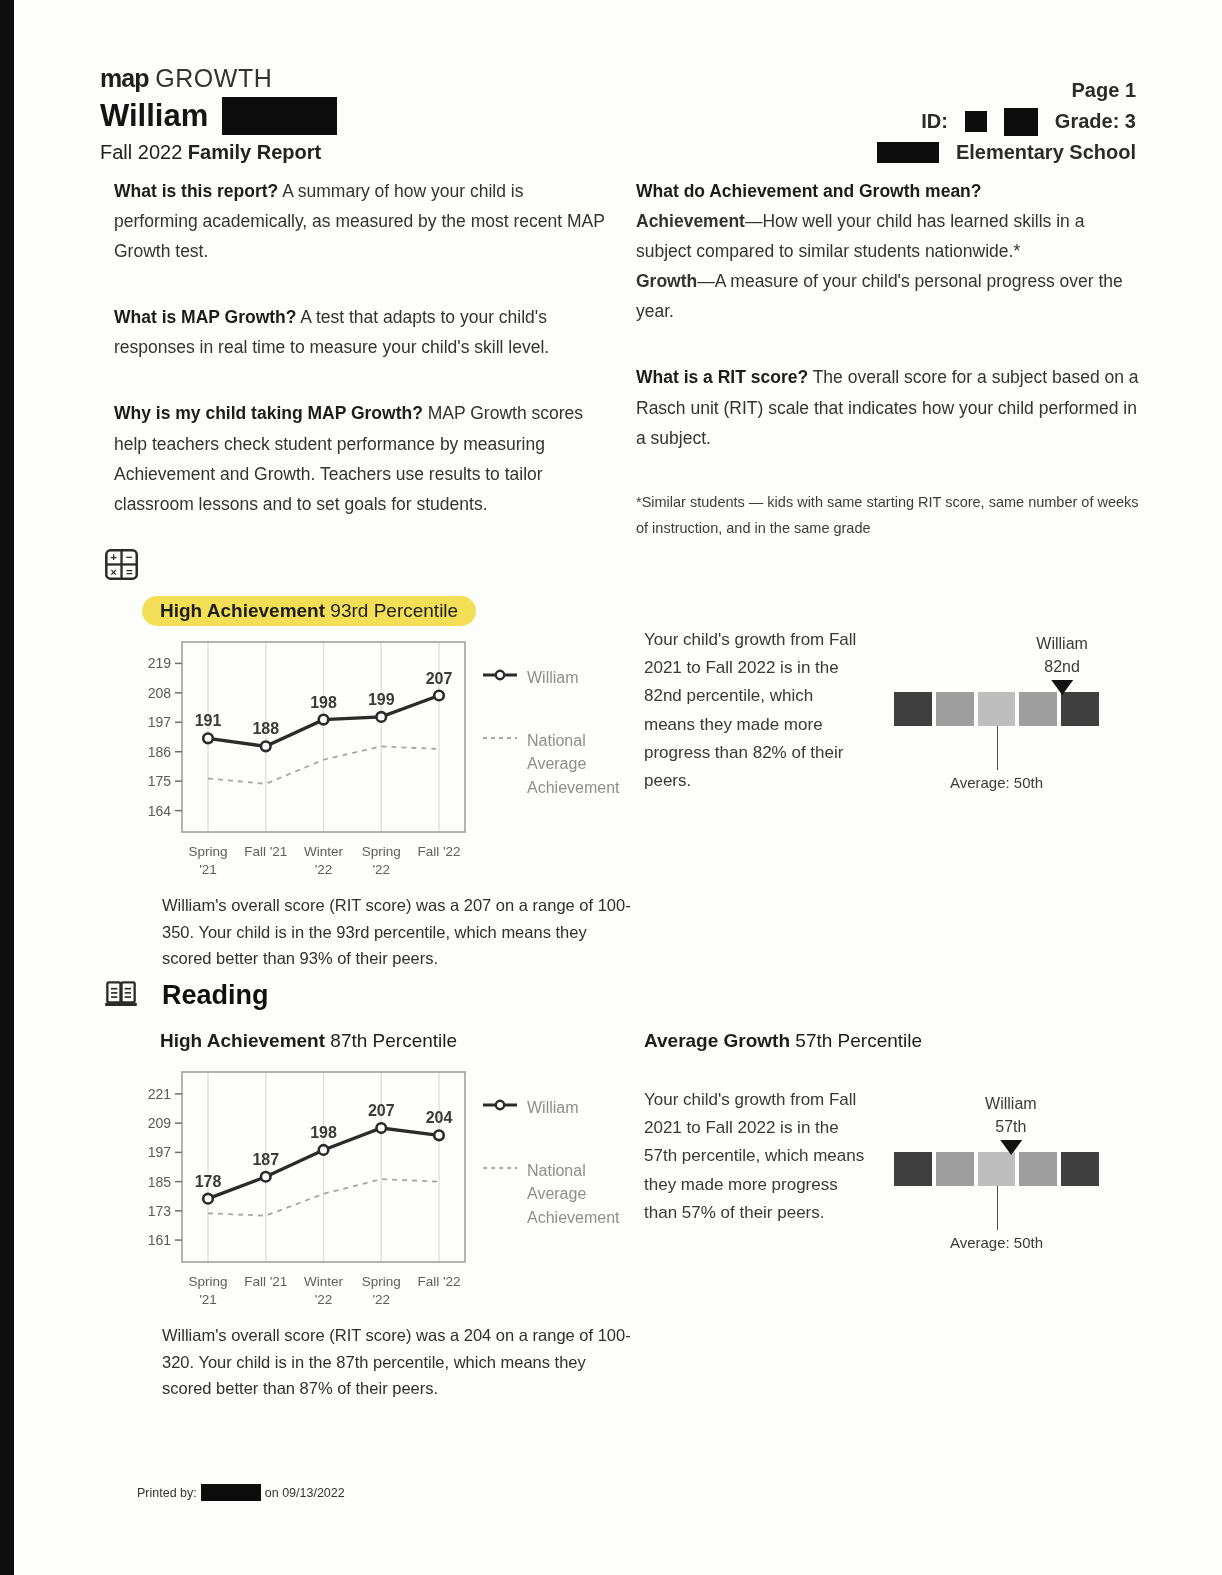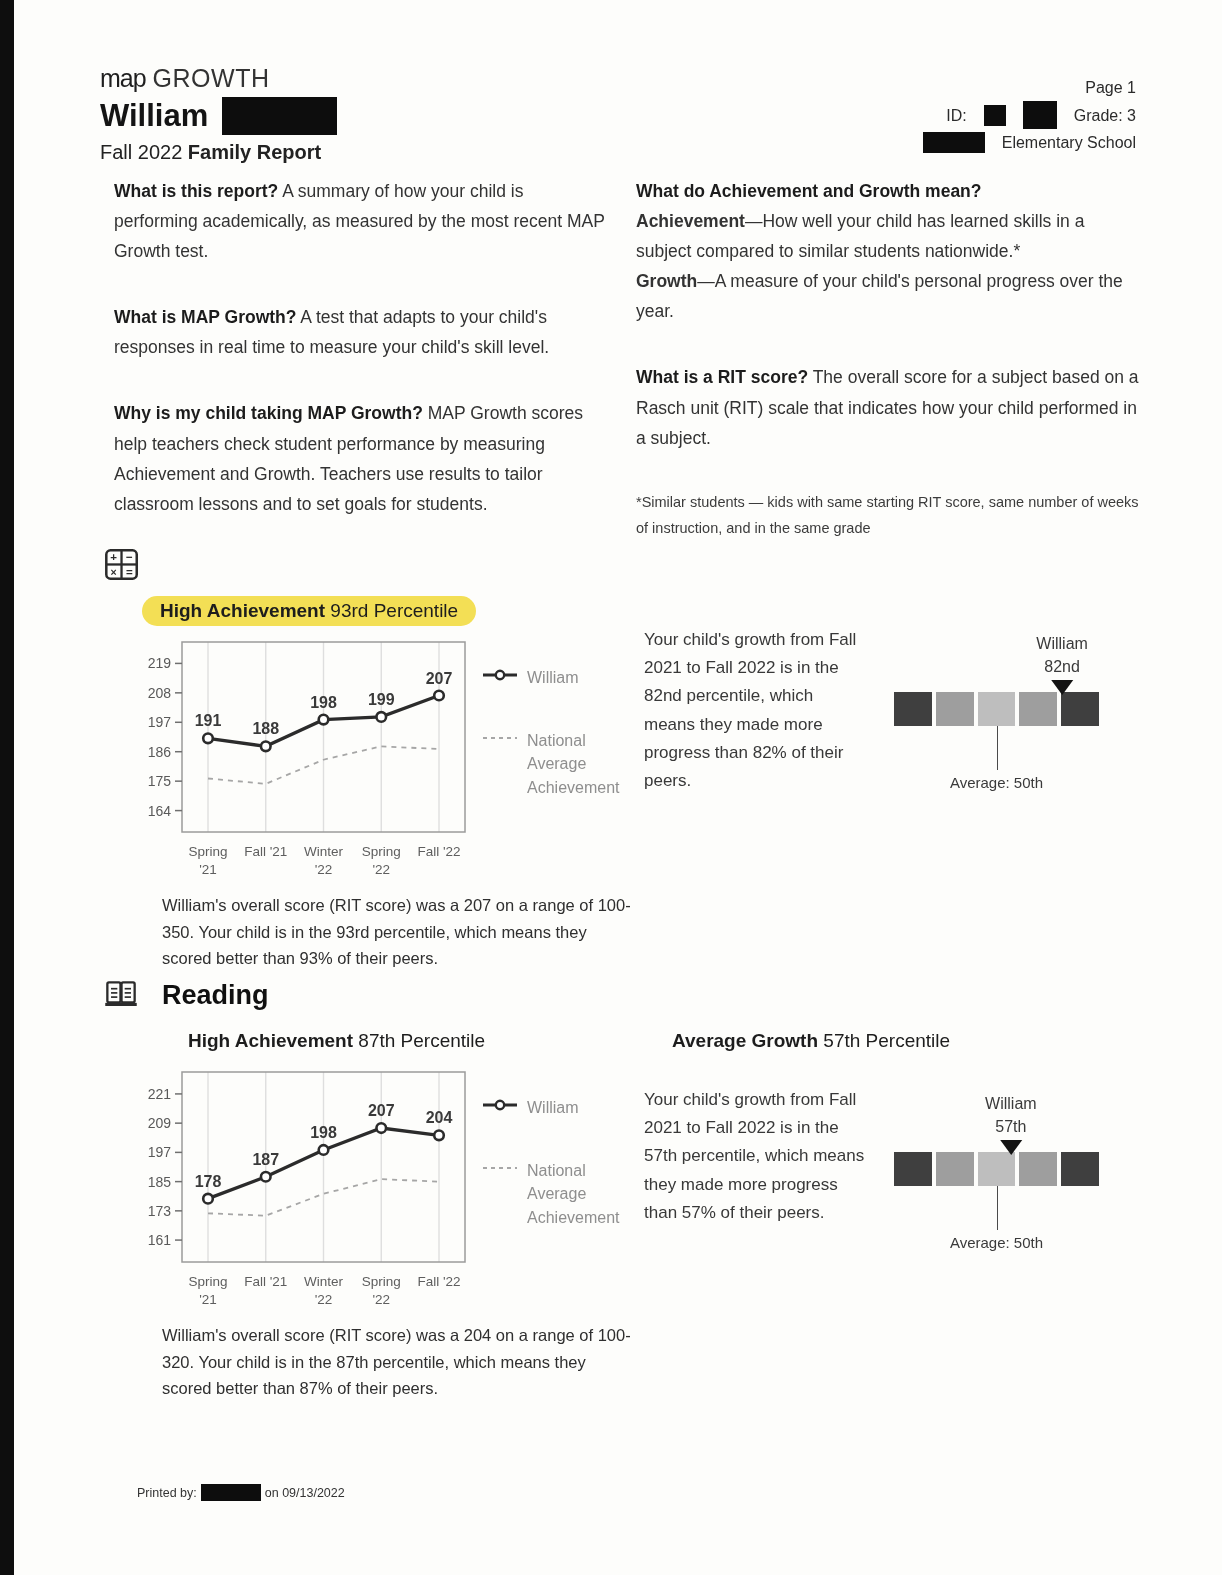--- a/index.html
+++ b/index.html
@@ -3,28 +3,28 @@
 <meta charset="utf-8">
 <style>
   html,body{margin:0;padding:0;background:#e8e8e8;}
   .page{position:relative;width:1222px;height:1575px;background:#fdfdfb;overflow:hidden;
         font-family:"Liberation Sans",sans-serif;color:#2e2e2e;margin:0 auto;}
   .scan-bar{position:absolute;left:0;top:0;width:14px;height:100%;background:#0e0e0e;}
 
   
   .header-left{position:absolute;left:100px;top:64px;}
   .brand{font-size:25px;color:#1f1f1f;}
-  .brand .map{font-weight:400;letter-spacing:-1px;}
+  .brand .map{font-weight:700;letter-spacing:-1px;}
   .brand .growth{font-weight:400;letter-spacing:.5px;color:#333;}
   .student-row{margin-top:4px;font-size:31px;font-weight:700;color:#141414;display:flex;align-items:center;}
   .redact{display:inline-block;background:#0d0d0d;}
   .name-redact{width:115px;height:38px;margin-left:14px;}
   .report-row{margin-top:6px;font-size:20px;color:#222;}
   .report-row b{font-weight:700;}
-  .header-right{position:absolute;right:86px;top:76px;text-align:right;font-size:16px;color:#2b2b2b;line-height:1.45;}
+  .header-right{position:absolute;right:86px;top:76px;text-align:right;font-size:20px;color:#2b2b2b;line-height:1.45;font-weight:bold;}
   .hr-line{display:flex;justify-content:flex-end;align-items:center;gap:17px;margin-top:2px;}
   .id-redact-a{width:22px;height:21px;}
   .id-redact-b{width:34px;height:28px;}
   .school-redact{width:62px;height:21px;}
 
   
   .intro-col{position:absolute;top:176px;font-size:17.5px;line-height:1.72;color:#333;}
   .intro-left{left:114px;width:496px;}
   .intro-right{left:636px;width:504px;}
   .intro-para{margin:0 0 36px 0;}
@@ -33,21 +33,21 @@
   .def-para{margin:0;}
   .footnote{margin-top:28px;font-size:14.5px;line-height:1.8;color:#3c3c3c;}
 
   
   .section{position:absolute;left:100px;width:1064px;height:436px;}
   .section-math{top:546px;}
   .section-reading{top:976px;}
   .title-row{position:absolute;left:0;top:0;display:flex;align-items:center;gap:16px;}
   .subject-title{font-size:27px;font-weight:700;color:#101010;padding:3px 4px;}
   .subject-title.hl{background:#f3df55;border-radius:18px;padding:3px 20px 5px 16px;margin-left:-8px;}
-  .subhead{position:absolute;left:60px;top:50px;font-size:19px;color:#1d1d1d;padding:4px 0;margin-left:28px;}
+  .subhead{position:absolute;left:60px;top:50px;font-size:19px;color:#1d1d1d;padding:4px 0;}
   .subhead b{font-weight:700;}
   .subhead.hl{background:#f3df55;border-radius:16px;padding:4px 18px;margin-left:-18px;}
   .sec-icon{width:42px;height:38px;flex:0 0 auto;}
 
   .chart-row{position:absolute;left:30px;top:88px;display:flex;}
   .chart-svg{display:block;}
   svg text{font-family:"Liberation Sans",sans-serif;}
   .legend{display:flex;flex-direction:column;gap:40px;margin-left:8px;padding-top:32px;
           font-size:16px;color:#8e8e8e;line-height:1.45;}
   .legend-entry{display:flex;align-items:flex-start;gap:10px;}

